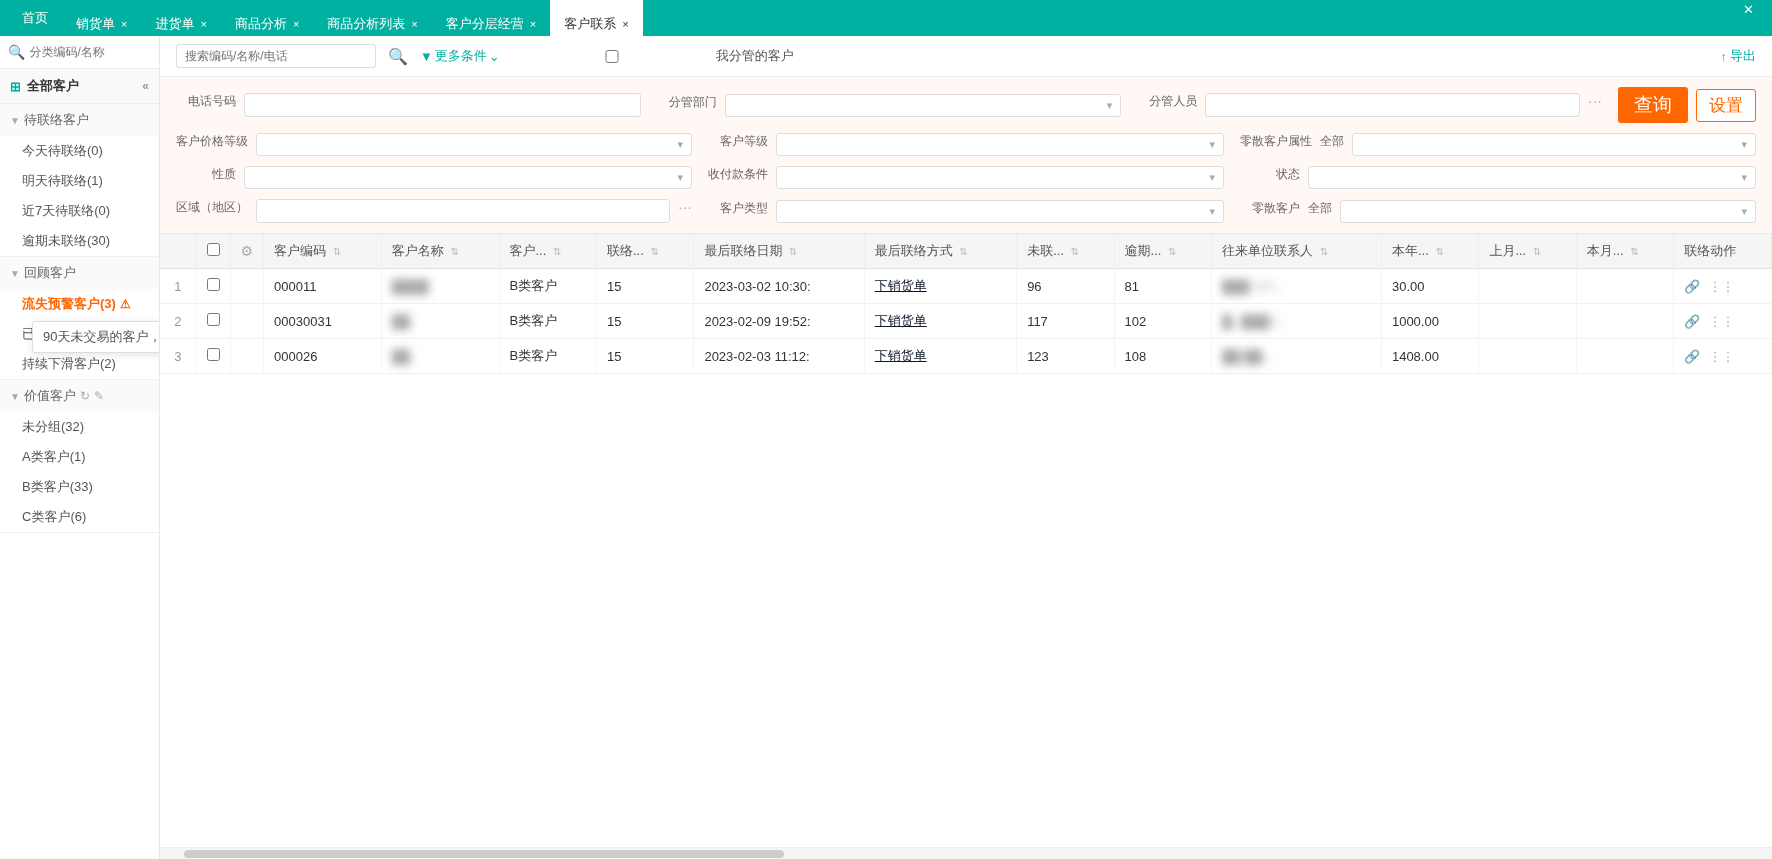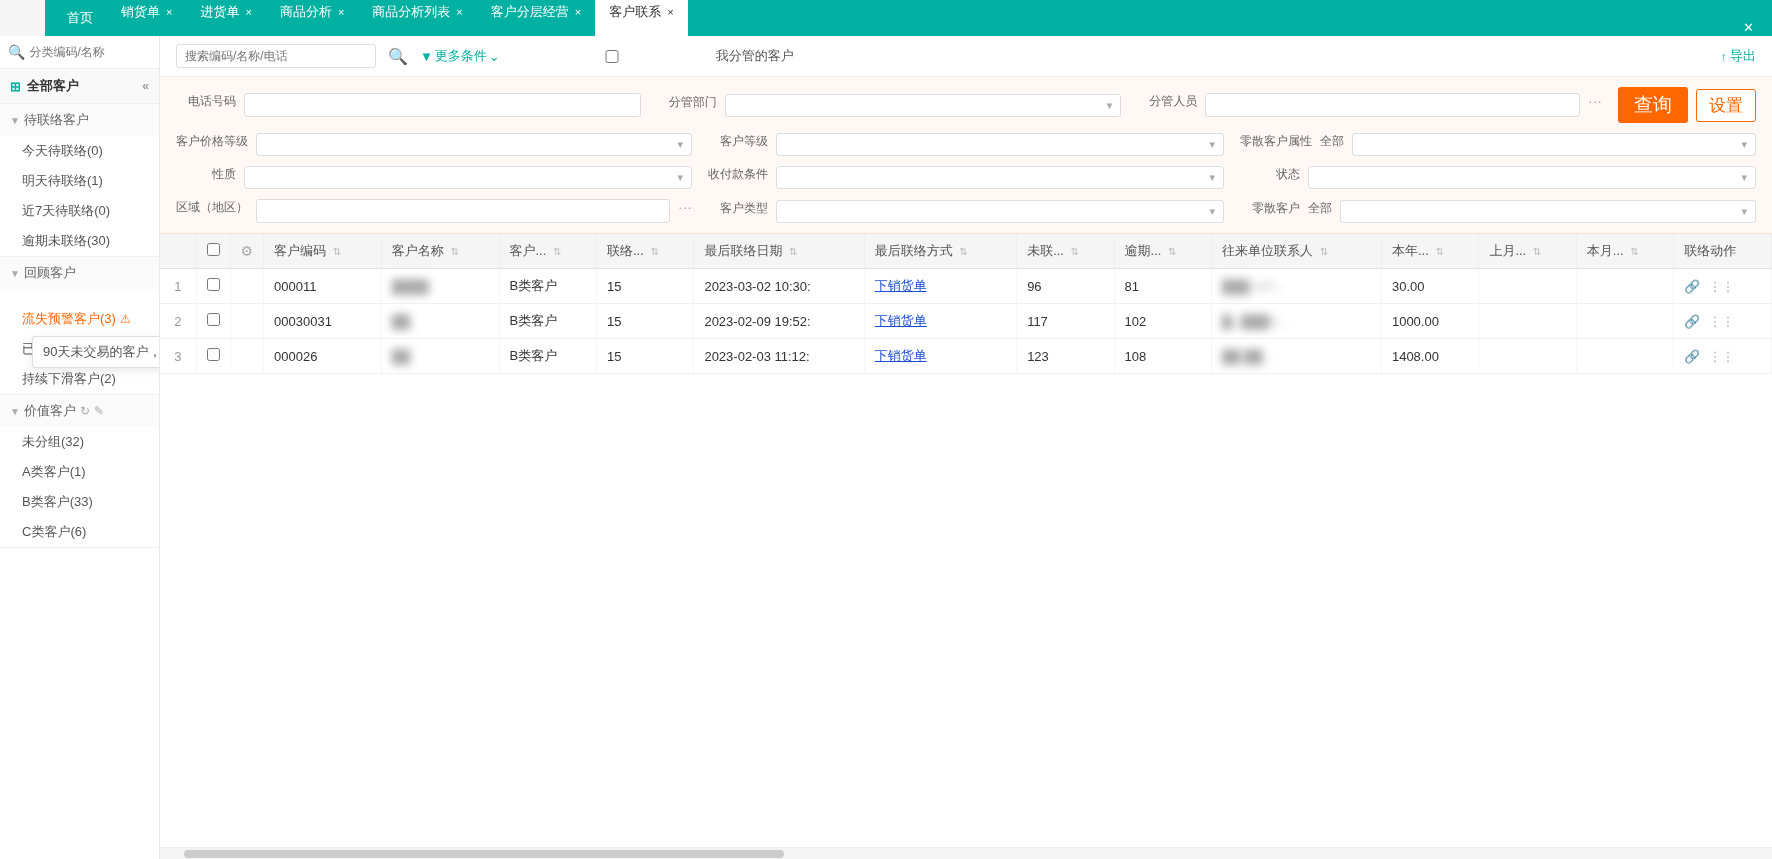--- a/index.html
+++ b/index.html
@@ -3,24 +3,23 @@
   <meta charset="utf-8">
   <style>
     * { box-sizing: border-box; margin: 0; padding: 0; font-family: 'Microsoft YaHei', Arial, sans-serif; font-size: 13px; }
     body { background: #f5f5f5; overflow: hidden; }
 
     
     .top-nav {
       background: #00b0a0;
       height: 36px;
       display: flex;
-      align-items: flex-end;
+      align-items: flex-start;
       padding: 0 8px;
       color: white;
-      margin-left: 45px;
     }
     .top-nav .tab {
       padding: 0 14px;
       height: 48px;
       display: flex;
       align-items: center;
       cursor: pointer;
       font-size: 13px;
       color: white;
       white-space: nowrap;
@@ -124,22 +123,21 @@
     .sidebar-item {
       padding: 6px 10px 6px 22px;
       font-size: 12px;
       color: #555;
       cursor: pointer;
       display: flex;
       align-items: center;
     }
     .sidebar-item.active {
       color: #ff6600;
-      font-weight: normal;
-      margin-top: 15px;
+      font-weight: bold;
     }
     .sidebar-item .warn-icon {
       margin-left: 4px;
       color: #ff6600;
       font-size: 12px;
     }
     .tooltip-box {
       position: absolute;
       left: 32px;
       background: white;
@@ -335,21 +333,21 @@
     tbody tr {
       border-bottom: 1px solid #f0f0f0;
     }
     tbody td {
       padding: 8px 10px;
       color: #333;
       border-right: 1px solid #f5f5f5;
       white-space: nowrap;
     }
     td.link-cell {
-      color: #1d4ed8;
+      color: #0f172a;
       cursor: pointer;
       text-decoration: underline;
     }
     td.index-cell {
       color: #999;
       text-align: center;
     }
     .blurred-text {
       filter: blur(4px);
       user-select: none;

